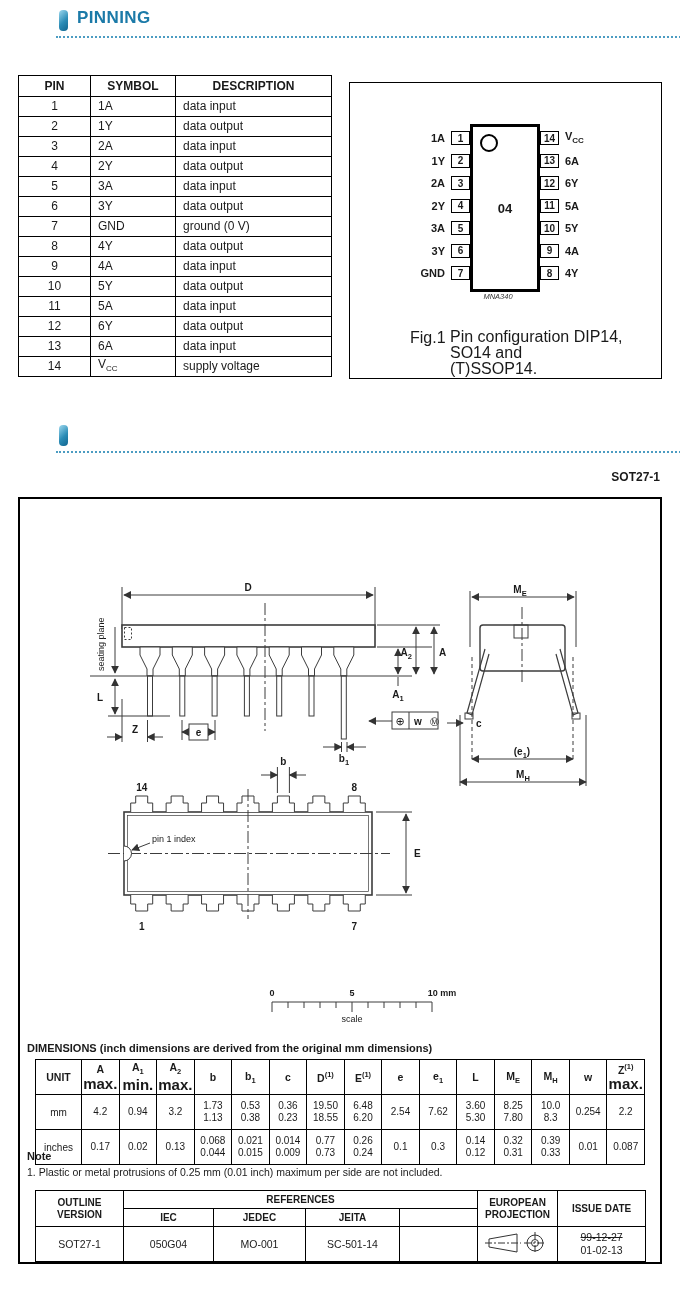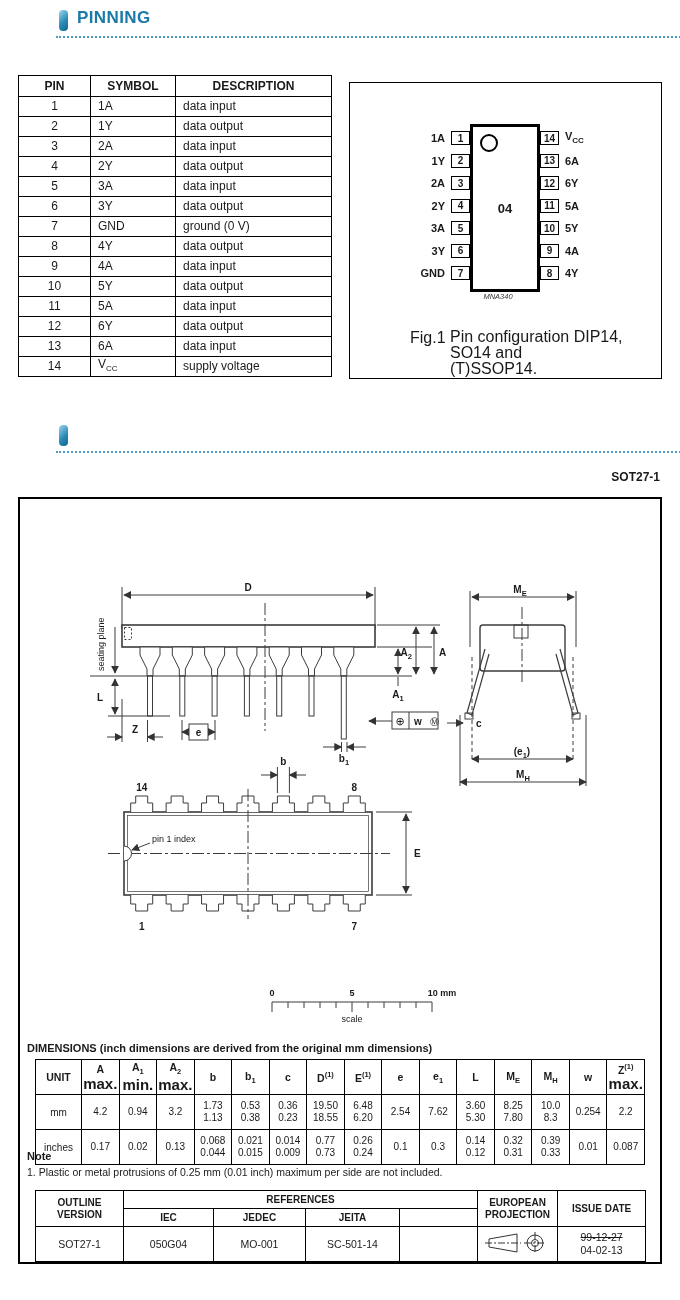--- a/index.html
+++ b/index.html
@@ -669,19 +669,19 @@
               <line x1="0" y1="12" x2="36" y2="12" stroke-dasharray="7 2 2 2"></line>
               <circle cx="50" cy="12" r="8"></circle>
               <circle cx="50" cy="12" r="3.5"></circle>
               <line x1="39" y1="12" x2="61" y2="12" stroke-dasharray="7 2 2 2"></line>
               <line x1="50" y1="1" x2="50" y2="23" stroke-dasharray="7 2 2 2"></line>
             </g>
           </svg>
         </td>
         <td class="date-cell">
           <div class="old-date">99-12-27</div>
-          <div>04-02-13</div>
+          <div>01-02-13</div>
         </td>
       </tr>
     </tbody>
       </table>
   </div>
 </div>
 
 </body></html>

